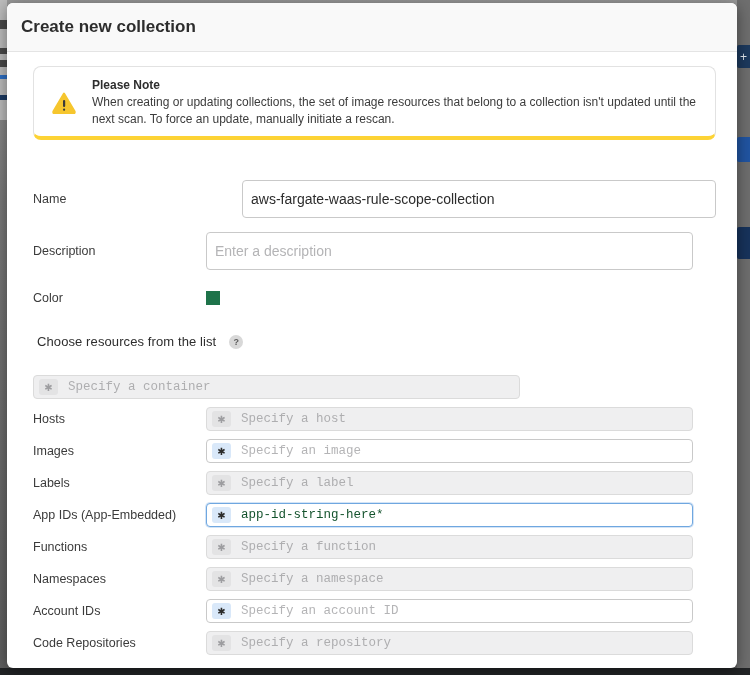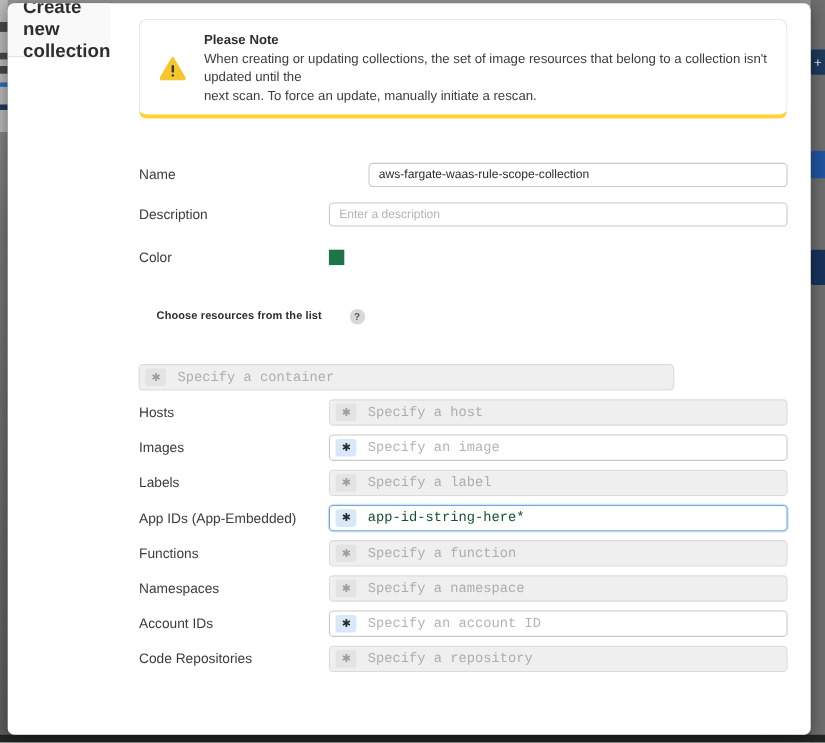--- a/index.html
+++ b/index.html
@@ -19,21 +19,21 @@
   .rs-box{position:absolute;right:0;width:13px;border-radius:2px 0 0 2px;}
   .rs-plus{top:45px;height:23px;background:#1d3a5e;color:#e8eef5;font-size:12px;
     display:flex;align-items:center;justify-content:center;}
   .rs-blue{top:137px;height:25px;background:#2155a3;}
   .rs-navy{top:227px;height:32px;background:#17335c;}
 
   
   .modal{
     position:absolute;left:7px;top:3px;width:730px;height:665px;
     background:#ffffff;border-radius:6px;box-shadow:0 3px 16px rgba(0,0,0,.45);
-    display:flex;flex-direction:row;overflow:hidden;
+    display:flex;flex-direction:column;overflow:hidden;
   }
   .modal-header{
     height:48px;flex:0 0 48px;background:#f9f9f9;border-bottom:1px solid #e4e4e4;
     display:flex;align-items:center;padding-left:14px;
   }
   .modal-title{font-size:17px;font-weight:700;color:#2d2d2d;}
   .modal-body{flex:1 1 auto;padding:0 21px 12px 26px;overflow:hidden;}
 
   
   .note-box{
@@ -42,32 +42,32 @@
     padding:10px 14px 8px 18px;gap:16px;
   }
   .warn-icon{flex:0 0 24px;height:22px;}
   .note-text{font-size:12px;line-height:17px;color:#3c3c3c;}
   .note-title{font-weight:700;color:#2e2e2e;}
 
   
   .field-row{display:flex;align-items:center;}
   .field-label{width:173px;flex:0 0 173px;font-size:12.5px;color:#3b3b3b;}
   .text-input{
-    width:487px;box-sizing:border-box;height:22px;border:1px solid #c9c9c9;border-radius:4px;
-    padding:0 8px;font-family:"Liberation Sans",sans-serif;font-size:11px;color:#2c2c2c;outline:none;background:#fff;
+    width:487px;box-sizing:border-box;height:38px;border:1px solid #c9c9c9;border-radius:4px;
+    padding:0 8px;font-family:"Liberation Sans",sans-serif;font-size:14px;color:#2c2c2c;outline:none;background:#fff;
   }
   .text-input::placeholder{color:#b4b4b6;}
   .row-name{margin-top:40px;gap:36px;}
   .row-desc{margin-top:14px;}
   .row-color{margin-top:21px;}
   .color-swatch{width:14px;height:14px;display:inline-block;}
 
   
   .res-heading{display:flex;align-items:center;gap:9px;margin:25px 0 22px;}
-  .res-heading h2{margin:16px;font-size:10px;font-weight:700;color:#2e2e2e;letter-spacing:.1px;}
+  .res-heading h2{margin:4px;font-size:13px;font-weight:400;color:#2e2e2e;letter-spacing:.1px;}
   .help-badge{
     width:14px;height:14px;border-radius:50%;background:#d8d8d8;color:#5b5b5b;
     font-size:9px;font-weight:700;display:flex;align-items:center;justify-content:center;
   }
 
   
   .res-row{display:flex;align-items:center;margin-bottom:8px;}
   .tag-input{
     width:487px;box-sizing:border-box;height:24px;border:1px solid #c9c9c9;border-radius:4px;
     background:#fff;display:flex;align-items:center;gap:8px;padding:0 5px;

